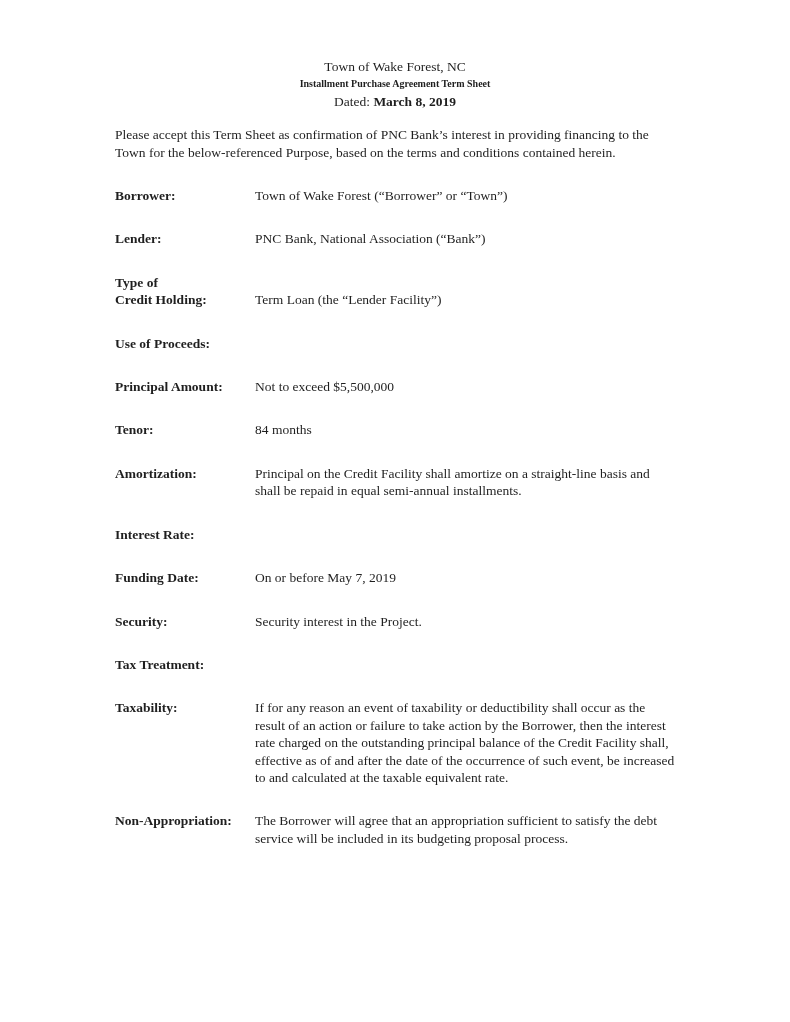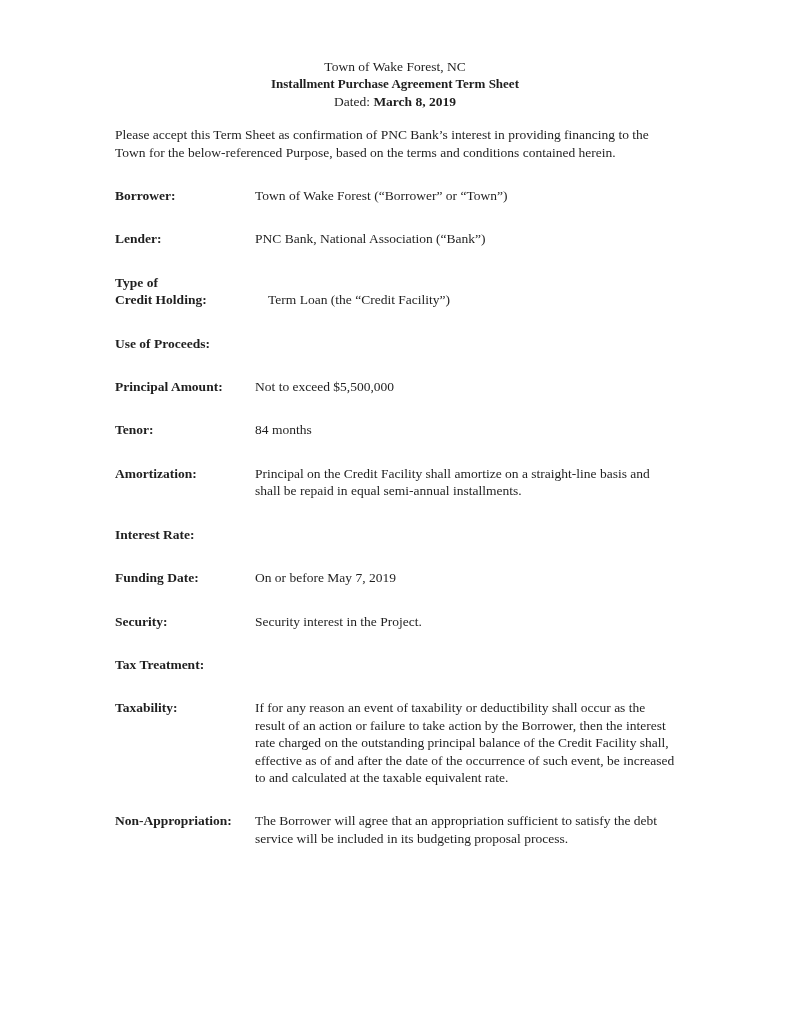--- a/index.html
+++ b/index.html
@@ -21,33 +21,33 @@
     color: #1f1f1f;
   }
   .b { font-weight: bold; }
   .doc-header {
     text-align: center;
     margin-bottom: 16px;
   }
   .doc-header .h-line { white-space: nowrap; }
   .doc-title {
     font-weight: bold;
-    font-size: 13px;
+    font-size: 10px;
   }
   .intro {
     margin: 16px 0 13px 0;
   }
   .terms { }
   .row {
     display: grid;
     grid-template-columns: 140px 1fr;
     margin-bottom: 14px;
     margin-top: 26px;
   }
-  .row.align-end { align-items: end; gap: 13px; }
+  .row.align-end { align-items: end; }
   .row .label {
     font-weight: bold;
     padding-right: 8px;
   }
   .row .content p {
     margin: 0;
   }
   .row .content p + p {
     margin-top: 16px;
   }
@@ -90,21 +90,21 @@
         <div class="content">
           <p><span>PNC Bank, National Association (“Bank”)</span></p>
         </div>
       </div>
       <div class="row align-end">
         <div class="label">
           <div>Type of</div>
           <div>Credit Holding:</div>
         </div>
         <div class="content">
-          <p><span>Term Loan (the “Credit Facility”)</span></p>
+          <p><span>Term Loan (the “Lender Facility”)</span></p>
         </div>
       </div>
       <div class="row">
         <div class="label">
           <div>Use of Proceeds:</div>
         </div>
       </div>
       <div class="row">
         <div class="label">
           <div>Principal Amount:</div>

